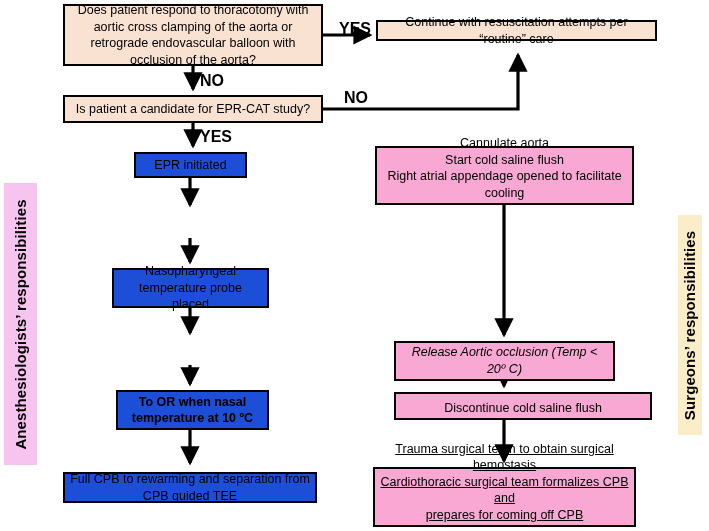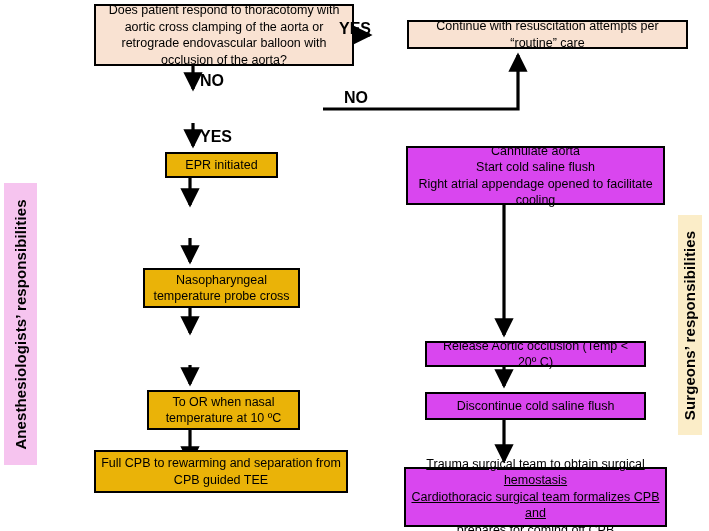--- a/index.html
+++ b/index.html
@@ -34,40 +34,39 @@
   
   .node{
     position:absolute;
     box-sizing:border-box;
     border:2.5px solid #000;
     display:flex;align-items:center;justify-content:center;
     text-align:center;
     line-height:1.32;
     font-size:12.5px;
     padding:2px 5px;
-    margin-left:31px;
   }
   .node .txt{display:block;width:100%;}
   .tan{background:#f9e2d2;}
-  .pink{background:#eab308;}
-  .cream{background:#d946ef;}
+  .pink{background:#1d4ed8;}
+  .cream{background:#f9a8d4;align-items:flex-end;}
 
   
   #n-respond      {left:63px; top:4px;   width:260px;height:62px;}
-  #n-continue     {left:376px;top:20px;  width:281px;height:29px;}
+  #n-continue     {left:376px;top:20px;  width:281px;height:21px;}
   #n-candidate    {left:63px; top:95px;  width:260px;height:28px;}
   #n-epr          {left:134px;top:152px; width:113px;height:26px;}
   #n-iv           {left:110px;top:211px; width:160px;height:27px;}
   #n-naso         {left:112px;top:268px; width:157px;height:40px;}
   #n-ice          {left:134px;top:339px; width:112px;height:26px;}
-  #n-toor         {left:116px;top:390px; width:153px;height:40px;}
-  #n-fullcpb      {left:63px; top:450px; width:254px;height:43px;}
+  #n-toor         {left:116px;top:390px; width:153px;height:40px;font-weight:bold;}
+  #n-fullcpb      {left:63px; top:472px; width:254px;height:31px;}
   #n-cannulate    {left:375px;top:146px; width:259px;height:59px;}
-  #n-release      {left:394px;top:341px; width:221px;height:26px;}
-  #n-discontinue  {left:394px;top:392px; width:221px;height:28px;}
+  #n-release      {left:394px;top:341px; width:221px;height:40px;font-style:italic;}
+  #n-discontinue  {left:394px;top:392px; width:258px;height:28px;}
   #n-trauma       {left:373px;top:467px; width:263px;height:60px;text-decoration:underline;}
 
   
   .elabel{
     position:absolute;font-size:16px;font-weight:700;
   }
   #lbl-yes-top {left:339px;top:20px;}
   #lbl-no-1    {left:200px;top:72px;}
   #lbl-no-2    {left:344px;top:89px;}
   #lbl-yes-2   {left:200px;top:128px;}
@@ -115,28 +114,31 @@
   </div>
 
   <div class="node tan" id="n-respond">
     <span class="txt">Does patient respond to thoracotomy with aortic cross clamping of the aorta or retrograde endovascular balloon with occlusion of the aorta?</span>
   </div>
 
   <div class="node tan" id="n-continue">
     <span class="txt">Continue with resuscitation attempts per “routine” care</span>
   </div>
 
+  <div class="node tan" id="n-candidate">
+    <span class="txt">Is patient a candidate for EPR-CAT study?</span>
+  </div>
 
   <div class="node pink" id="n-epr">
     <span class="txt">EPR initiated</span>
   </div>
 
 
   <div class="node pink" id="n-naso">
-    <span class="txt">Nasopharyngeal temperature probe cross</span>
+    <span class="txt">Nasopharyngeal temperature probe placed</span>
   </div>
 
 
   <div class="node pink" id="n-toor">
     <span class="txt">To OR when nasal temperature at 10 ºC</span>
   </div>
 
   <div class="node pink" id="n-fullcpb">
     <span class="txt">Full CPB to rewarming and separation from CPB guided TEE</span>
   </div>

